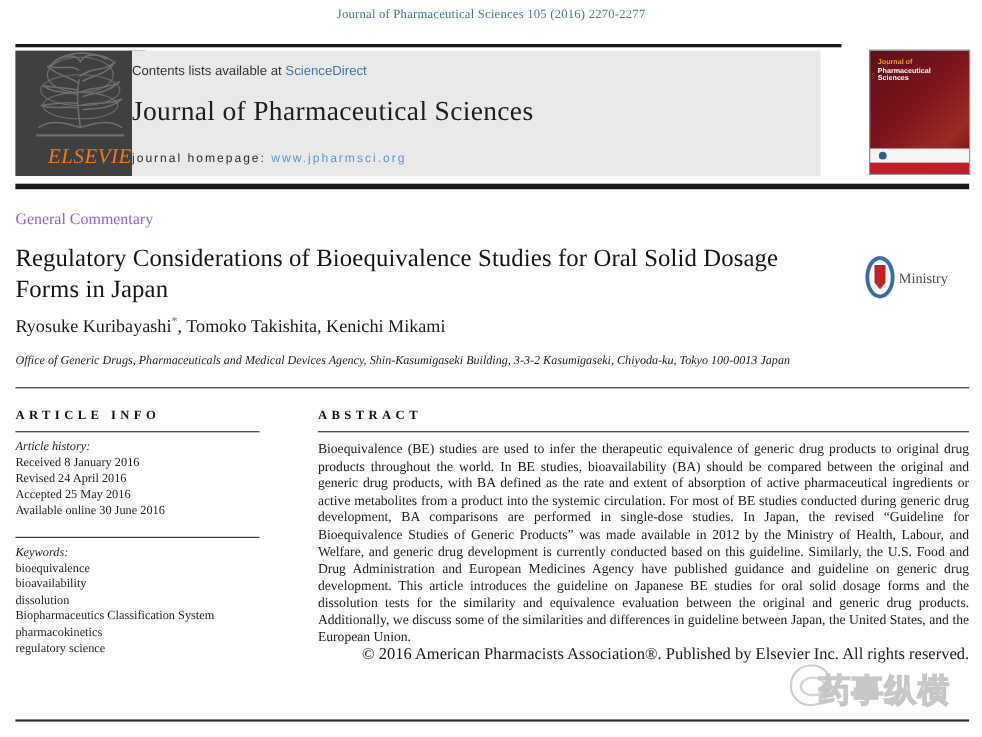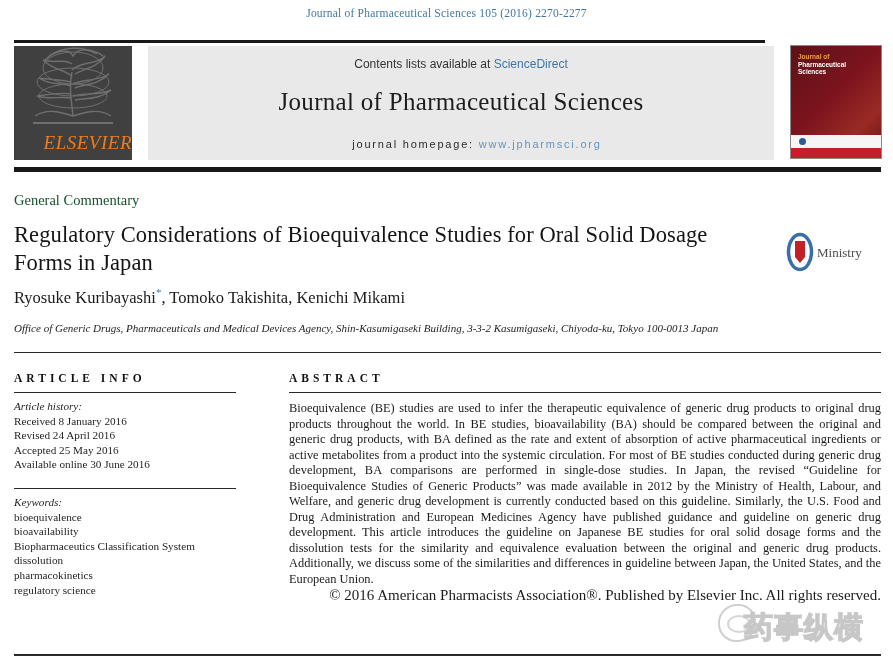--- a/index.html
+++ b/index.html
@@ -34,40 +34,39 @@
     position: absolute; left: 14px; top: 46px; width: 118px; height: 114px;
     background: #404040; text-align: right; font-style: italic;
   }
   .elsevier svg { display:block; margin: 0 auto; }
   .elsevier-word {
     font-family: "Liberation Serif", serif;
     font-size: 19px; color: #ef7c1a; letter-spacing: 0.5px;
     margin-top: -2px;
   }
   .headerbox {
-    position: absolute; left: 148px; top: 46px; width: 626px; height: 114px;
+    position: absolute; left: 120px; top: 46px; width: 626px; height: 114px;
     background: #e9e9e9;
-    text-align: center;
+    text-align: left;
   }
   .contents-line {
     font-family: "Liberation Sans", sans-serif;
     font-size: 12px; color: #333;
     margin-top: 11px;
   }
   .contents-line .sd-link { color: #3e74a8; }
   .journal-title {
     font-family: "Liberation Serif", serif;
     font-size: 25px; color: #1d1d1d;
     margin-top: 17px; letter-spacing: 0.3px;
   }
   .homepage-line {
     font-family: "Liberation Sans", sans-serif;
     font-size: 11px; color: #2b2b2b; letter-spacing: 1.8px;
     margin-top: 22px;
-    padding-left: 32px;
   }
   .homepage-line .hp-link { color: #5e94c9; }
 
   
   .cover {
     position: absolute; left: 790px; top: 45px; width: 92px; height: 114px;
     background: linear-gradient(135deg, #5d1118 0%, #7c141d 45%, #9a2a24 75%, #6b1016 100%);
     border: 1px solid #8a8a8a;
     overflow: hidden;
   }
@@ -89,21 +88,21 @@
     background: #c21f2a;
   }
   .cover-logo-dot {
     position: absolute; left: 8px; bottom: 13px; width: 7px; height: 7px;
     border-radius: 50%; background: #2a5d8f;
   }
 
   
   .section-label {
     position: absolute; left: 14px; top: 192px;
-    font-size: 14.5px; color: #14532d;
+    font-size: 14.5px; color: #8b5cf6;
   }
   .article-title {
     position: absolute; left: 14px; top: 221px; width: 745px;
     font-size: 22.5px; line-height: 28px; color: #141414;
     letter-spacing: 0.1px;
   }
   .crossmark {
     position: absolute; left: 786px; top: 231px; width: 100px; height: 42px;
   }
   .crossmark svg { position:absolute; left:0; top:0; }
@@ -243,22 +242,22 @@
       <div>Received 8 January 2016</div>
       <div>Revised 24 April 2016</div>
       <div>Accepted 25 May 2016</div>
       <div>Available online 30 June 2016</div>
     </div>
     <div class="col-rule"></div>
     <div class="info-block">
       <div class="info-label">Keywords:</div>
       <div>bioequivalence</div>
       <div>bioavailability</div>
+      <div>dissolution</div>
       <div>Biopharmaceutics Classification System</div>
-      <div>dissolution</div>
       <div>pharmacokinetics</div>
       <div>regulatory science</div>
     </div>
   </div>
 
   <div class="col-right">
     <div class="col-heading">ABSTRACT</div>
     <div class="col-rule"></div>
     <div class="abstract-text">Bioequivalence (BE) studies are used to infer the therapeutic equivalence of generic drug products to original drug products throughout the world. In BE studies, bioavailability (BA) should be compared between the original and generic drug products, with BA defined as the rate and extent of absorption of active pharmaceutical ingredients or active metabolites from a product into the systemic circulation. For most of BE studies conducted during generic drug development, BA comparisons are performed in single-dose studies. In Japan, the revised “Guideline for Bioequivalence Studies of Generic Products” was made available in 2012 by the Ministry of Health, Labour, and Welfare, and generic drug development is currently conducted based on this guideline. Similarly, the U.S. Food and Drug Administration and European Medicines Agency have published guidance and guideline on generic drug development. This article introduces the guideline on Japanese BE studies for oral solid dosage forms and the dissolution tests for the similarity and equivalence evaluation between the original and generic drug products. Additionally, we discuss some of the similarities and differences in guideline between Japan, the United States, and the European Union.</div>
     <div class="abstract-copyright">© 2016 American Pharmacists Association®. Published by Elsevier Inc. All rights reserved.</div>

